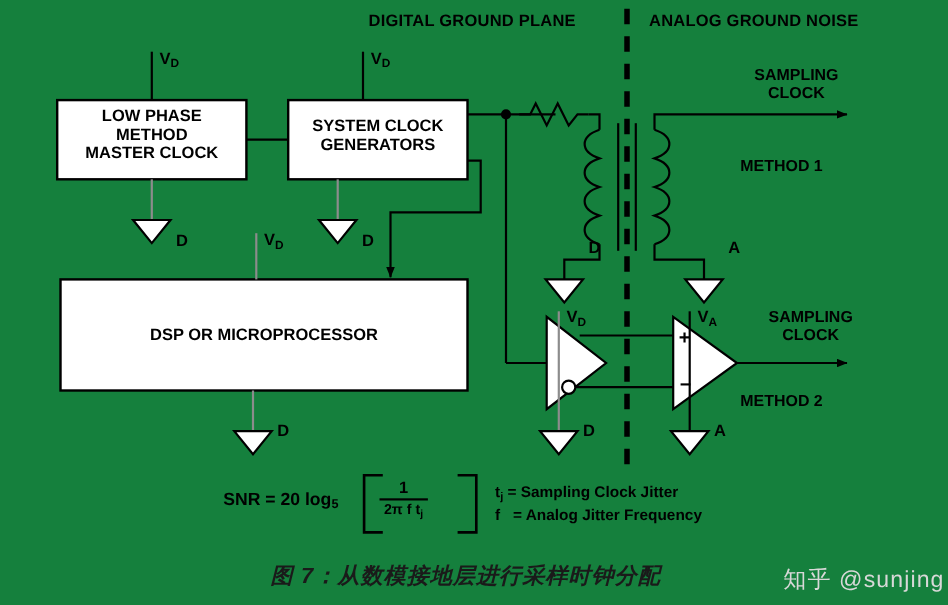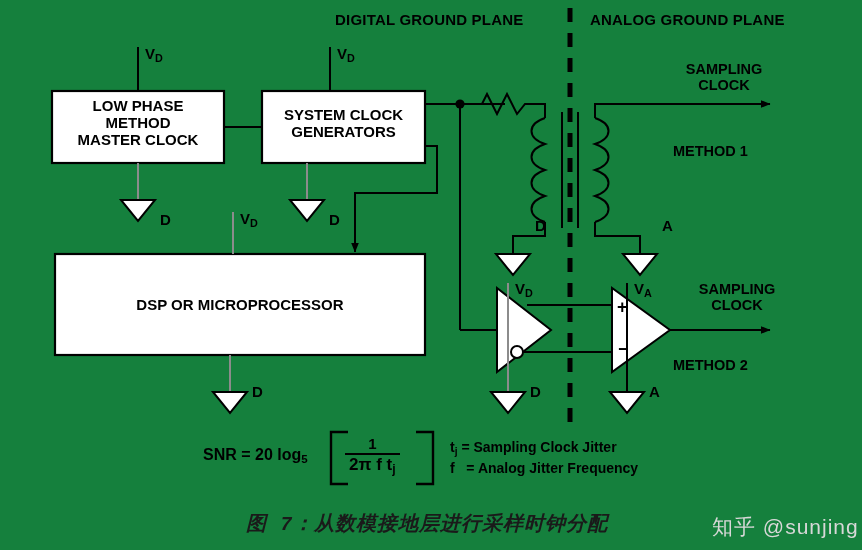--- a/index.html
+++ b/index.html
@@ -53,25 +53,25 @@
   }
   .frac .num {
     display: block;
     padding: 0 8px 1px 8px;
     border-bottom: 2px solid #000;
     font-size: 15px;
   }
   .frac .den {
     display: block;
     padding: 1px 4px 0 4px;
-    font-size: 17px;
+    font-size: 13px;
   }
   .caption {
     position: absolute;
-    font-family: Liberation Mono, monospace;
+    font-family: Liberation Sans, sans-serif;
     font-weight: bold;
     font-style: italic;
     font-size: 20px;
     color: #1a1a1a;
     white-space: nowrap;
     letter-spacing: 1px;
   }
   .watermark {
     position: absolute;
     font-family: "Liberation Sans", sans-serif;
@@ -220,21 +220,21 @@
       <path d="M610,392 L644,392 L627,413 z" fill="#fff" stroke="#000" stroke-width="2" stroke-linejoin="miter"></path>
     </g>
 
     <g>
       <polyline points="348,432 331,432 331,484 348,484" fill="none" stroke="#000" stroke-width="2.4"></polyline>
       <polyline points="416,432 433,432 433,484 416,484" fill="none" stroke="#000" stroke-width="2.4"></polyline>
     </g>
   </svg>
 
   <div class="lbl hdr" style="left:335px; top:12px;">DIGITAL GROUND PLANE</div>
-  <div class="lbl hdr" style="left:590px; top:12px;">ANALOG GROUND PLANE</div>
+  <div class="lbl hdr" style="left:590px; top:12px;">ANALOG GROUND NOISE</div>
 
   <div class="lbl sup" style="left:145px; top:46px;">
     <span>V</span><sub>D</sub>
   </div>
   <div class="lbl sup" style="left:337px; top:46px;">
     <span>V</span><sub>D</sub>
   </div>
   <div class="lbl sup" style="left:240px; top:211px;">
     <span>V</span><sub>D</sub>
   </div>

